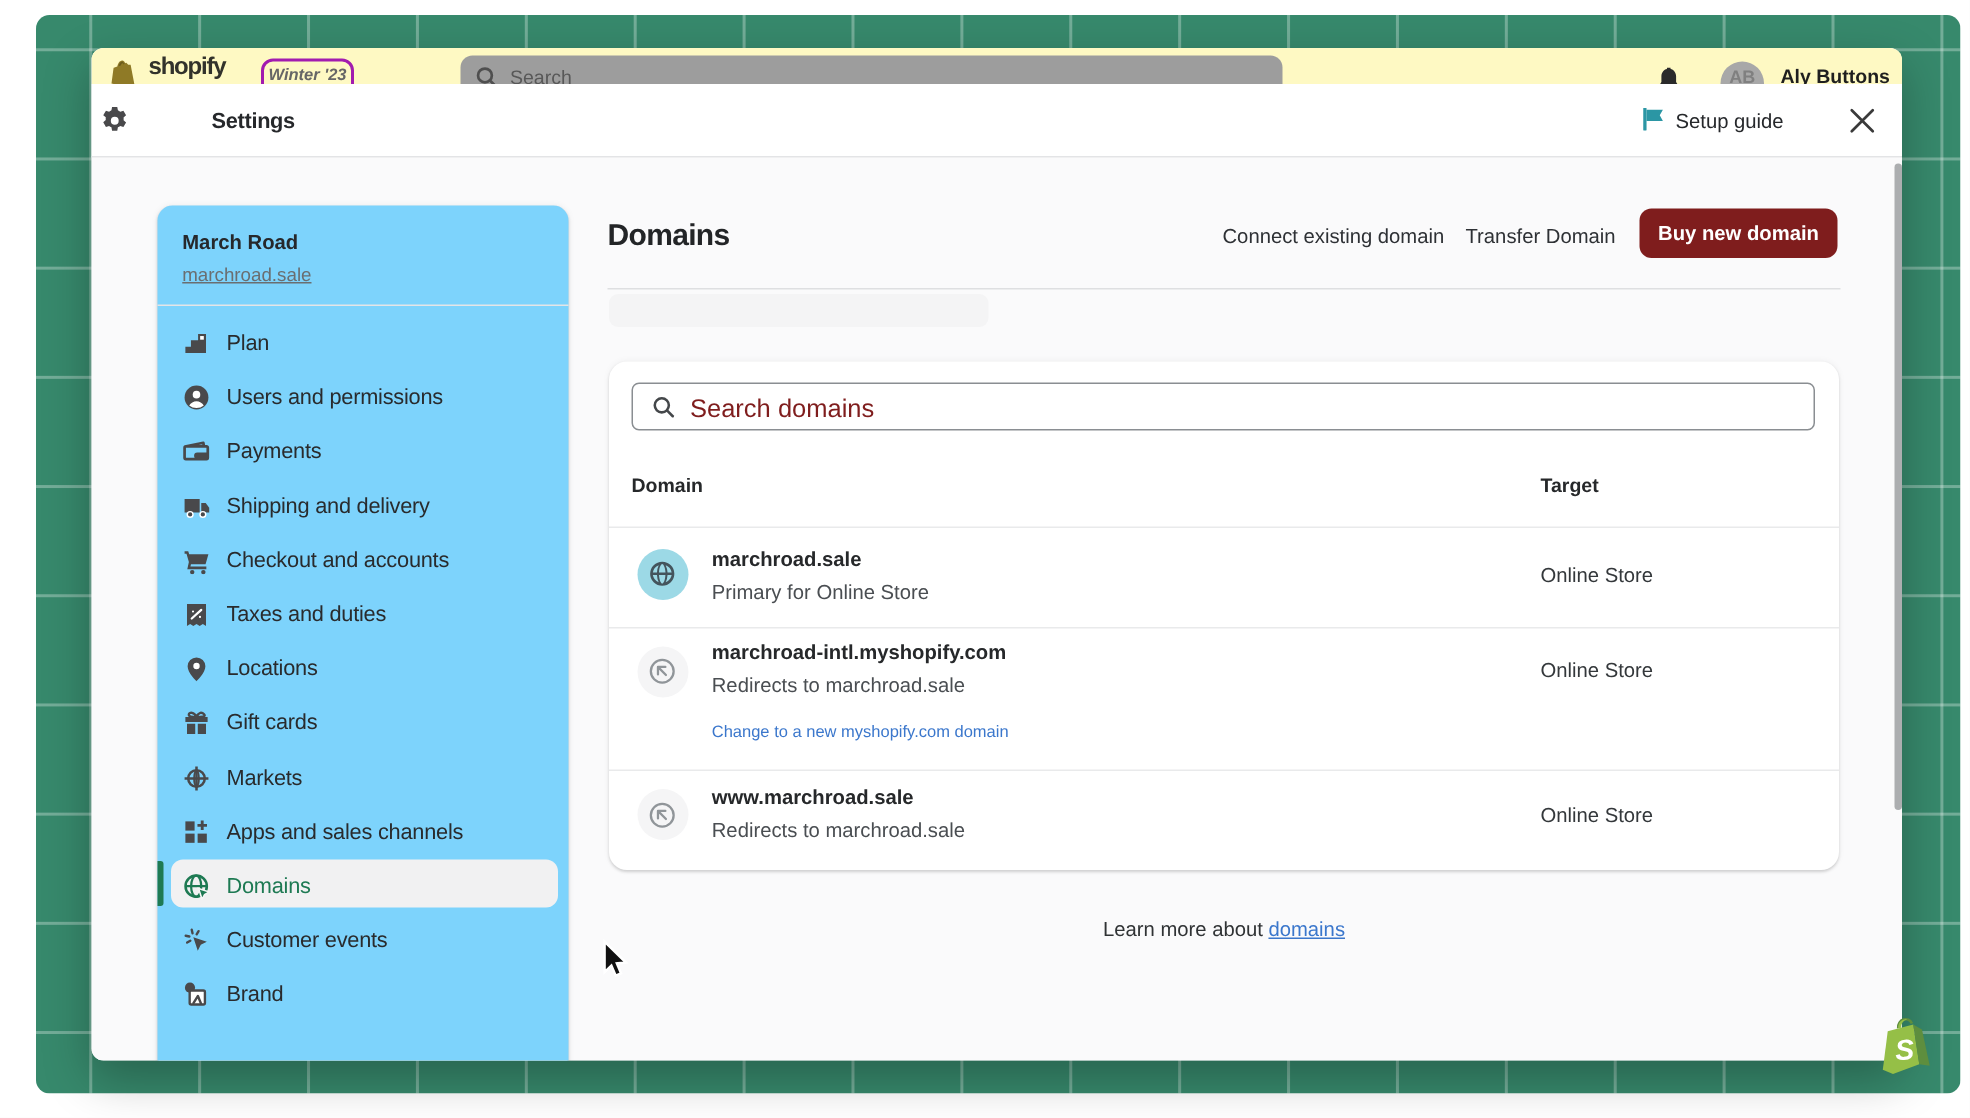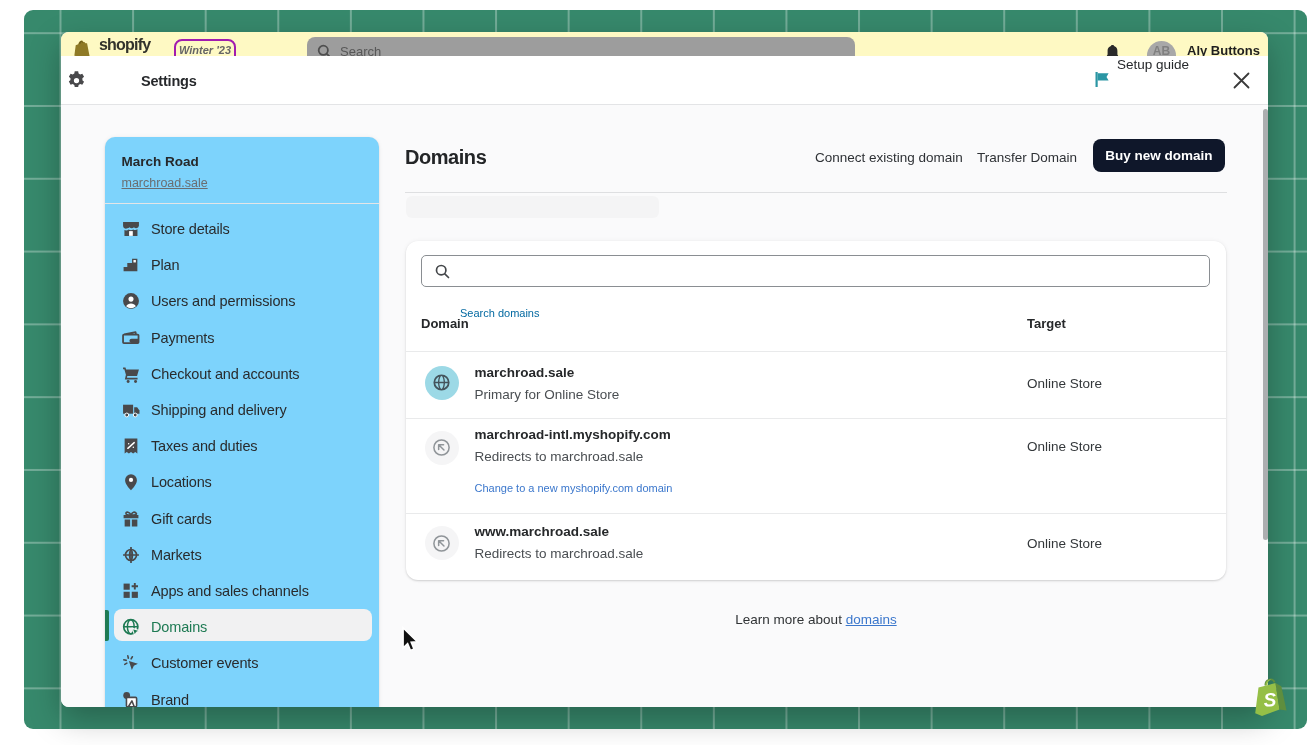--- a/index.html
+++ b/index.html
@@ -24,46 +24,46 @@
         color:#666;font-style:italic;font-size:11px;line-height:18px;text-align:center;font-weight:bold;}
   .searchbox{left:246px;top:5px;width:548px;height:30px;background:#9D9D9D;border-radius:8px;}
   .searchbox .stext{left:33px;top:7px;font-size:13px;color:#585858;}
   .avatar{left:1086px;top:9px;width:29px;height:29px;border-radius:50%;background:#A8A8A8;
           color:#808080;font-size:12px;font-weight:bold;text-align:center;line-height:21px;}
   .alyname{left:1126px;top:11px;font-size:13px;font-weight:600;color:#1F1F1F;}
   
   .modal{left:0;top:24px;width:100%;height:651px;background:#FAFAFB;}
   .mheader{left:0;top:0;width:100%;height:48px;background:#fff;border-bottom:1px solid #E3E4E6;}
   .settingstitle{left:40px;top:16.5px;font-size:14.5px;font-weight:700;color:#26282B;letter-spacing:-.2px;margin-left:40px;}
-  .setupguide{left:1056px;top:1px;font-size:13.5px;color:#26282B;}
+  .setupguide{left:1056px;top:17px;font-size:13.5px;color:#26282B;}
   
   .sidecard{left:44px;top:81px;width:274px;height:600px;background:#7dd3fc;border-radius:10px;
     box-shadow:0 0 5px rgba(23,24,24,.05),0 1px 2px rgba(0,0,0,.15);}
   .mr1{left:16.5px;top:17px;font-size:13.5px;font-weight:600;color:#26282B;}
   .mr2{left:16.5px;top:39px;font-size:12.5px;color:#6A6E71;text-decoration:underline;}
   .sidesep{left:0;top:66px;width:100%;height:1px;background:#E4E5E7;}
   .menu{left:0;top:74px;width:100%;}
   .mitem{position:relative;height:36.2px;display:flex;align-items:center;padding-left:16.5px;
          font-size:14.5px;letter-spacing:-.15px;color:#292B2D;}
   .mitem svg{width:18px;height:18px;margin-right:11.5px;flex:none;position:relative;z-index:1;}
   .mitem span{position:relative;z-index:1;}
   .mitem.sel{color:#1E7A53;}
   .selbg{position:absolute;left:9px;top:0;width:258px;height:32px;background:#F1F1F2;border-radius:8px;}
   .selbar{position:absolute;left:0;top:1px;width:3.5px;height:30.5px;background:#1E7A53;border-radius:0 2px 2px 0;}
   
   .pagetitle{left:344px;top:90px;font-size:20px;font-weight:700;color:#232527;letter-spacing:-.45px;}
   .actlink{top:94px;font-size:13.5px;font-weight:500;color:#2E3135;}
-  .btn-primary{left:1032px;top:83px;width:132px;height:33px;background:#0f172a;border-radius:8px;
+  .btn-primary{left:1032px;top:83px;width:132px;height:33px;background:#7f1d1d;border-radius:8px;
     color:#fff;font-size:13.5px;font-weight:600;text-align:center;line-height:33px;}
   .contentsep{left:344px;top:136px;width:822px;height:1px;background:#DEDFE1;}
   .skel{left:345px;top:139.5px;width:253px;height:22.5px;background:#F4F4F5;border-radius:6px;}
   .card{left:345px;top:185px;width:820px;height:339px;background:#fff;border-radius:12px;
     box-shadow:0 0 5px rgba(23,24,24,.05),0 1px 2px rgba(0,0,0,.15);}
   .searchinput{left:15px;top:14px;width:787px;height:30px;border:1px solid #8A8E92;border-radius:5px;background:#fff;}
-  .searchinput .ph{left:38px;top:7px;font-size:11px;color:#0369a1;margin-top:44px;}
+  .searchinput .ph{left:38px;top:7px;font-size:17px;color:#7f1d1d;}
   .thead{top:75px;font-size:13px;font-weight:600;color:#26282A;}
   .rowsep{left:0;width:100%;height:1px;background:#E9EAEB;}
   .rowicon{width:34px;height:34px;border-radius:50%;display:flex;align-items:center;justify-content:center;}
   .rt{font-size:13.5px;font-weight:600;color:#26282A;}
   .rs{font-size:13.5px;color:#4A4E52;}
   .rlink{font-size:11px;color:#3B77CC;}
   .target{left:621px;font-size:13.5px;color:#34383B;}
   .footer{left:344px;top:555.5px;width:822px;text-align:center;font-size:13.5px;color:#303335;}
   .footer a{color:#3B77CC;text-decoration:underline;}
 </style>
@@ -111,63 +111,56 @@
         </svg>
       </div>
 
       <div class="abs sidecard">
         <div class="abs mr1">March Road</div>
         <div class="abs mr2">marchroad.sale</div>
         <div class="abs sidesep"></div>
         <div class="abs menu">
           <div class="mitem">
             <svg viewBox="0 0 17 17">
-              <path fill="#49494B" d="M1 2h15v3.5a2.6 2.6 0 0 1-2.6 2.3 2.7 2.7 0 0 1-2.1-1 2.7 2.7 0 0 1-2.1 1 2.7 2.7 0 0 1-2.1-1 2.7 2.7 0 0 1-2.1 1A2.6 2.6 0 0 1 1 5.5zM2.3 9.5a4 4 0 0 0 4-.6 4 4 0 0 0 4.3 0 4 4 0 0 0 4-.1V15H2.3z"></path>
-              <rect x="6.7" y="10.5" width="3.5" height="4.5" fill="#fff"></rect>
-            </svg>
-            <span>Store details</span>
-          </div>
-          <div class="mitem">
-            <svg viewBox="0 0 17 17">
               <path fill="#49494B" d="M9.5 2.5h5v12h-5zM5 6.5h4.5v8H5zM1.5 10.5H5v4H1.5z"></path>
               <rect x="10.8" y="3.8" width="2.3" height="2.3" fill="#fff"></rect>
             </svg>
             <span>Plan</span>
           </div>
           <div class="mitem">
             <svg viewBox="0 0 17 17">
               <circle cx="8.5" cy="8.5" r="7.5" fill="#49494B"></circle>
               <circle cx="8.5" cy="6.7" r="2.4" fill="#fff"></circle>
               <path d="M3.9 13.5a5.4 5.4 0 0 1 9.2 0 7.5 7.5 0 0 1-9.2 0z" fill="#fff"></path>
             </svg>
             <span>Users and permissions</span>
           </div>
           <div class="mitem">
             <svg viewBox="0 0 17 17">
               <path fill="none" stroke="#49494B" stroke-width="1.7" stroke-linejoin="round" d="M2 5.2 L12.8 3 L13.2 5.2 M1.8 5.3 h13 a.8.8 0 0 1 .8.8 v6.4 a.8.8 0 0 1-.8.8 h-13 a.8.8 0 0 1-.8-.8 v-6.4 a.8.8 0 0 1 .8-.8 z"></path>
               <path fill="#49494B" d="M9 9.2 h6.5 v4 H9 a2 2 0 0 1 0-4 z"></path>
             </svg>
             <span>Payments</span>
-          </div>
-          <div class="mitem">
-            <svg viewBox="0 0 17 17">
-              <path fill="#49494B" d="M1 2.3h2.3l.6 2H16l-1.8 6.2H5l-.3 1.5h10v1.7H2.7l1-4.6-1.5-5.1H1z"></path>
-              <circle cx="5.8" cy="15.5" r="1.4" fill="#49494B"></circle>
-              <circle cx="12.8" cy="15.5" r="1.4" fill="#49494B"></circle>
-            </svg>
-            <span>Checkout and accounts</span>
           </div>
           <div class="mitem">
             <svg viewBox="0 0 17 17">
               <path fill="#49494B" d="M1 3.5h9.5V12H1z"></path>
               <path fill="#49494B" d="M11.5 6h2.8l2.2 3v3h-5z"></path>
               <circle cx="4.5" cy="13.2" r="1.8" fill="#49494B" stroke="#fff" stroke-width=".9"></circle>
               <circle cx="12.5" cy="13.2" r="1.8" fill="#49494B" stroke="#fff" stroke-width=".9"></circle>
             </svg>
             <span>Shipping and delivery</span>
+          </div>
+          <div class="mitem">
+            <svg viewBox="0 0 17 17">
+              <path fill="#49494B" d="M1 2.3h2.3l.6 2H16l-1.8 6.2H5l-.3 1.5h10v1.7H2.7l1-4.6-1.5-5.1H1z"></path>
+              <circle cx="5.8" cy="15.5" r="1.4" fill="#49494B"></circle>
+              <circle cx="12.8" cy="15.5" r="1.4" fill="#49494B"></circle>
+            </svg>
+            <span>Checkout and accounts</span>
           </div>
           <div class="mitem">
             <svg viewBox="0 0 17 17">
               <path fill="#49494B" d="M2.5 1.5h12v14l-2-1.3-2 1.3-2-1.3-2 1.3-2-1.3-2 1.3z"></path>
               <path d="M5.5 10.7 L11.5 5.3 M6.3 6.3 l0 0 M10.7 9.7 l0 0" stroke="#fff" stroke-width="1.4" stroke-linecap="round"></path>
             </svg>
             <span>Taxes and duties</span>
           </div>
           <div class="mitem">
             <svg viewBox="0 0 17 17">

